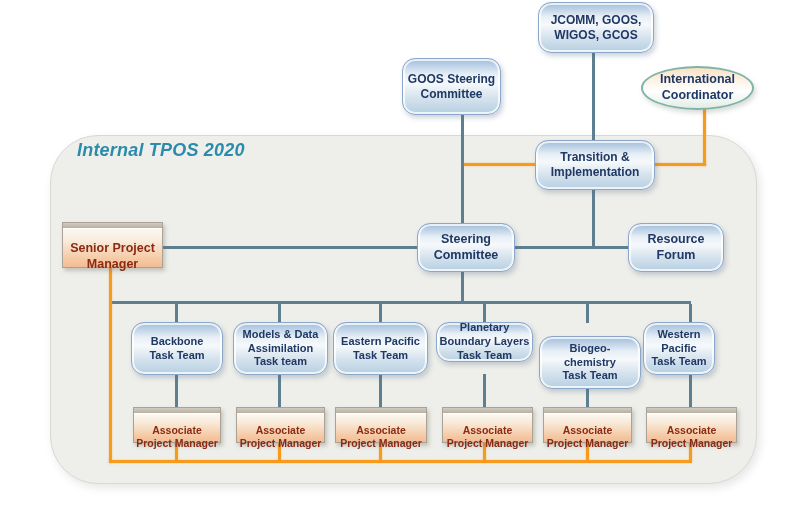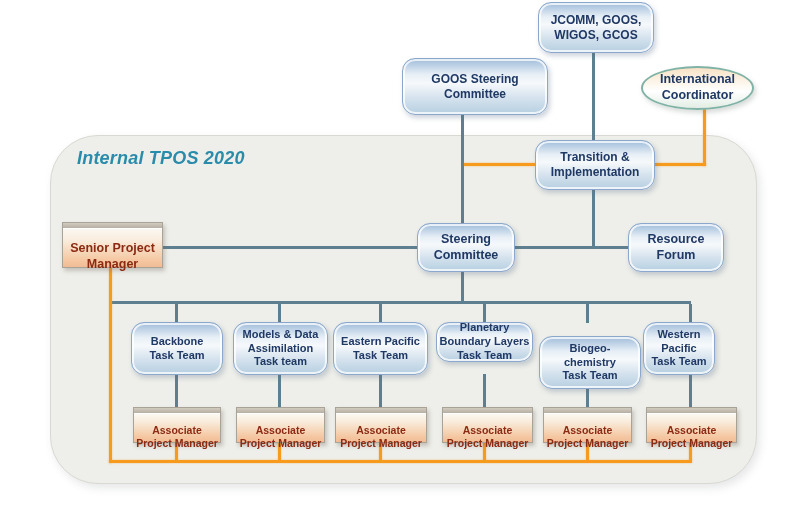--- a/index.html
+++ b/index.html
@@ -8,21 +8,21 @@
     background:#ffffff;
     font-family:"Liberation Sans","DejaVu Sans",sans-serif;
   }
   
   .frame{
     position:absolute;left:50px;top:135px;width:707px;height:349px;
     background:#EEEFEA;border:1.5px solid #D8D9D2;border-radius:48px;
     box-shadow:3px 4px 9px rgba(60,70,80,.13);box-sizing:border-box;
   }
   .frame-label{
-    position:absolute;left:77px;top:148px;font-size:18px;font-weight:bold;
+    position:absolute;left:77px;top:140px;font-size:18px;font-weight:bold;
     font-style:italic;color:#2B8BAB;letter-spacing:.2px;
   }
   
   .ln{position:absolute;}
   .slate{background:#5E7F8F;}
   .orange{background:#F79B1E;box-shadow:0 0 2px rgba(247,155,30,.55);}
   
   .node{
     position:absolute;display:flex;align-items:center;justify-content:center;
     text-align:center;white-space:pre-line;font-weight:bold;box-sizing:border-box;
@@ -94,21 +94,21 @@
   <div class="ln orange" style="left:109px;top:460px;width:583px;height:3px"></div>
   <div class="ln orange" style="left:175px;top:441px;width:3px;height:20px"></div>
   <div class="ln orange" style="left:278px;top:441px;width:3px;height:20px"></div>
   <div class="ln orange" style="left:379px;top:441px;width:3px;height:20px"></div>
   <div class="ln orange" style="left:483px;top:441px;width:3px;height:20px"></div>
   <div class="ln orange" style="left:586px;top:441px;width:3px;height:20px"></div>
   <div class="ln orange" style="left:689px;top:441px;width:3px;height:20px"></div>
 
   <div class="node blue fs13" style="left:538px;top:2px;width:116px;height:51px">JCOMM, GOOS,
 WIGOS, GCOS</div>
-  <div class="node blue fs13" style="left:402px;top:58px;width:146px;height:57px">GOOS Steering
+  <div class="node blue fs13" style="left:402px;top:58px;width:99px;height:57px">GOOS Steering
 Committee</div>
   <div class="node blue fs13" style="left:535px;top:140px;width:120px;height:50px">Transition &amp;
 Implementation</div>
   <div class="node ellipse fs12" style="left:641px;top:66px;width:113px;height:44px">International
 Coordinator</div>
 
   <div class="node tan fs12" style="left:62px;top:222px;width:101px;height:46px">Senior Project
 Manager</div>
   <div class="node blue fs12" style="left:417px;top:223px;width:98px;height:49px">Steering
 Committee</div>

